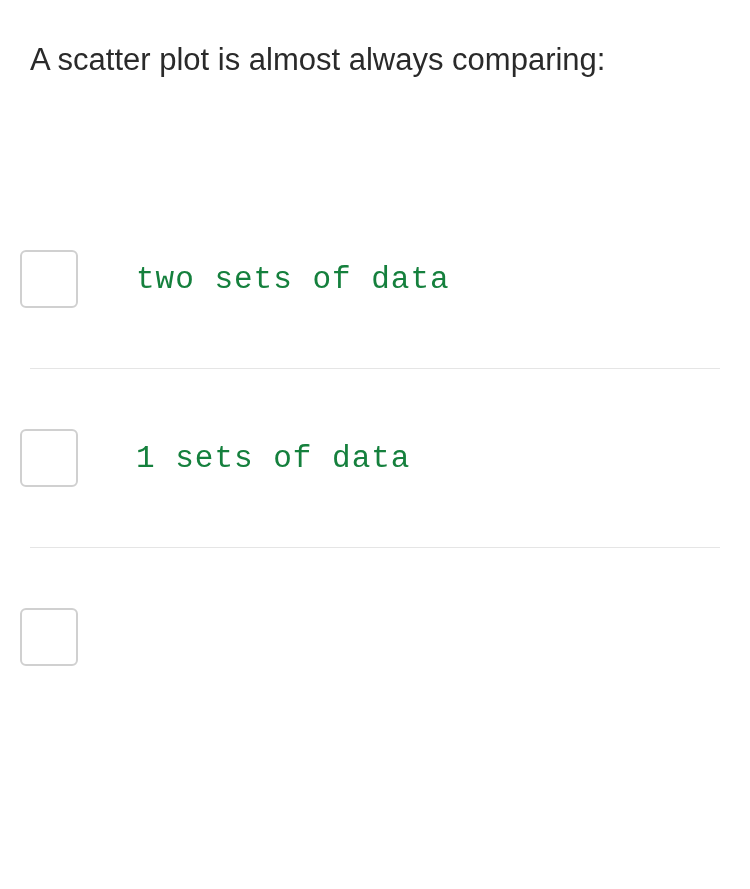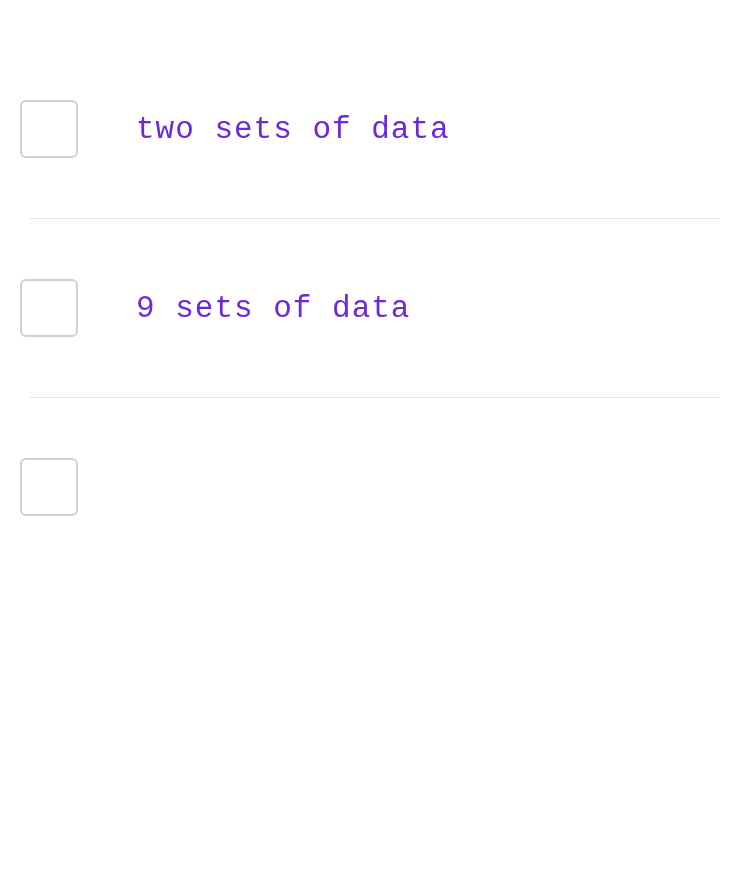--- a/index.html
+++ b/index.html
@@ -41,35 +41,36 @@
       border-radius: 6px;
       background: #ffffff;
       margin-right: 58px;
       margin-left: -10px;
       flex-shrink: 0;
       cursor: pointer;
     }
     .option-label {
       font-family: "Courier New", Courier, monospace;
       font-size: 31px;
-      color: #6d28d9;
+      color: #15803d;
       letter-spacing: 1px;
     }
   </style>
 </head>
 <body>
 
 <div class="container">
+  <div class="question">A scatter plot is almost always comparing:</div>
 
   <div class="option">
     <div class="checkbox"></div>
     <div class="option-label">two sets of data</div>
   </div>
 
   <div class="option">
     <div class="checkbox"></div>
-    <div class="option-label">9 sets of data</div>
+    <div class="option-label">1 sets of data</div>
   </div>
 
   <div class="option">
     <div class="checkbox"></div>
   </div>
 </div>
 
 </body></html>

